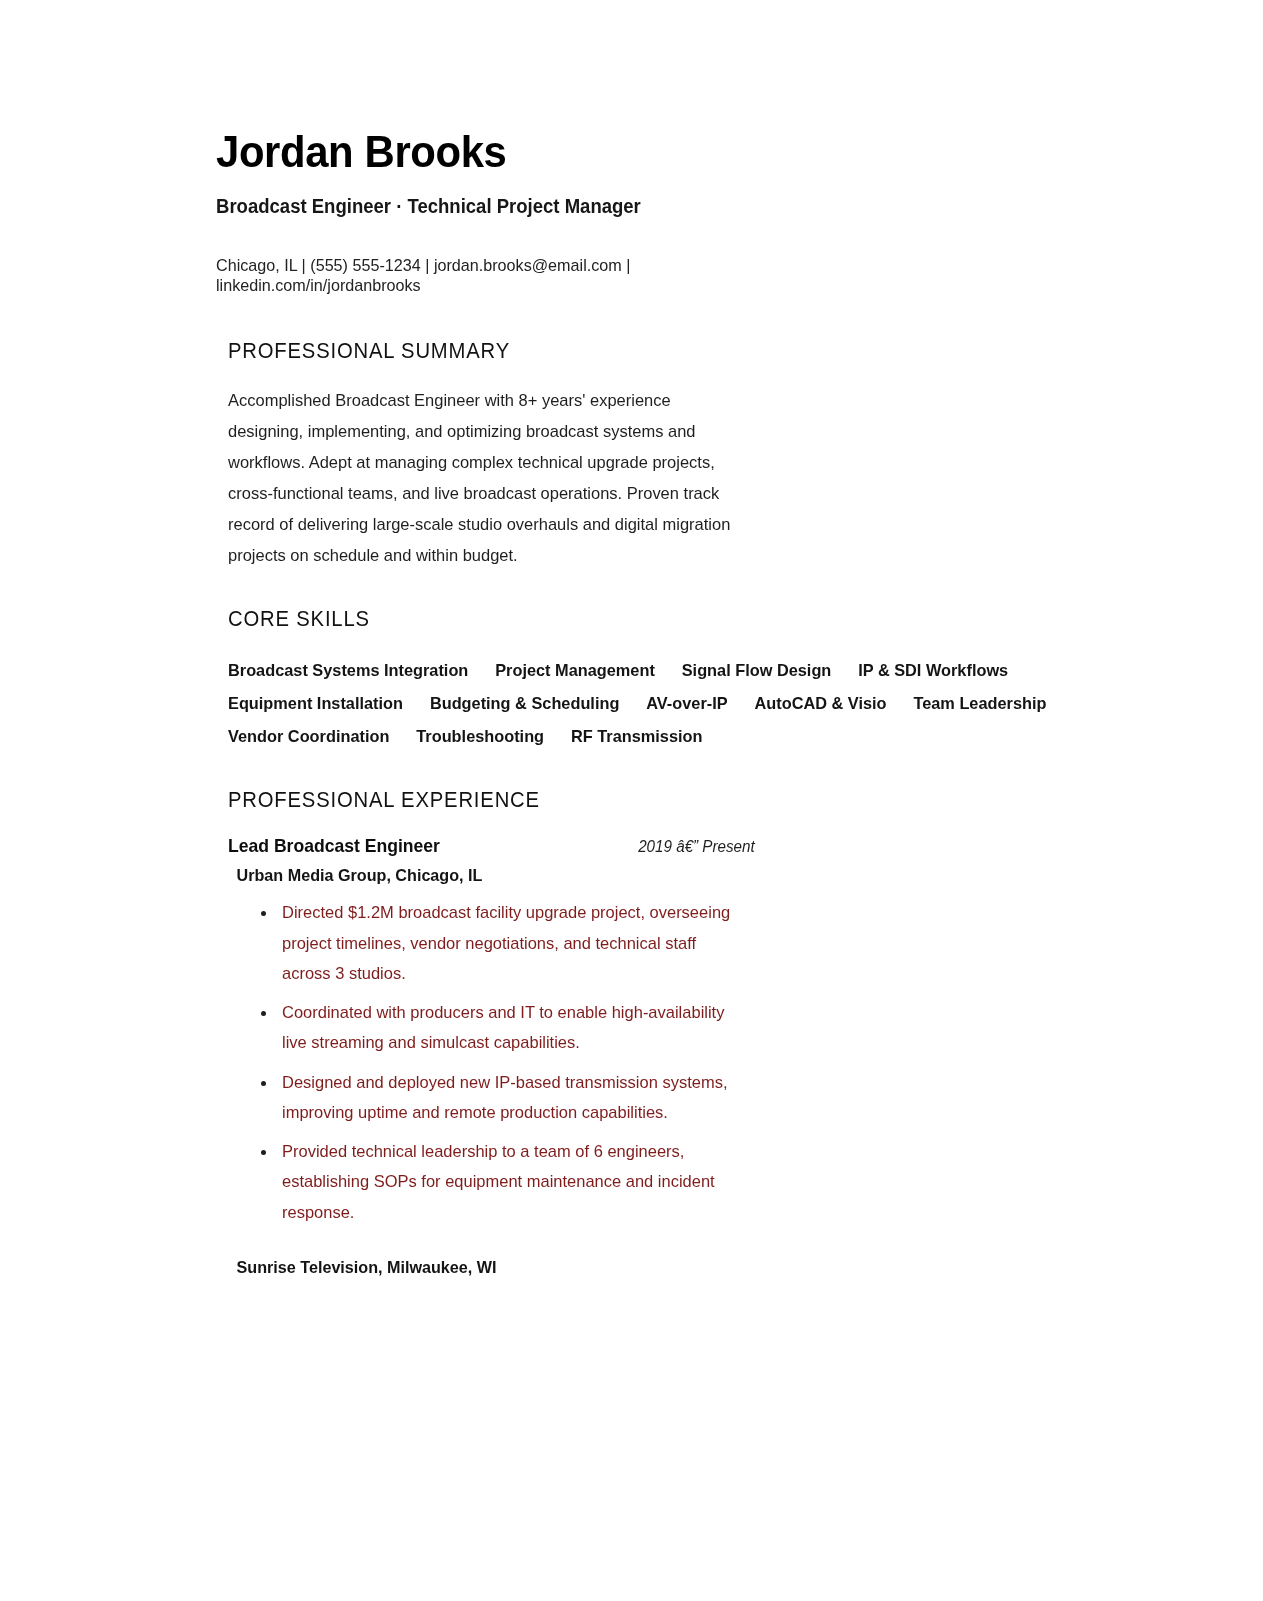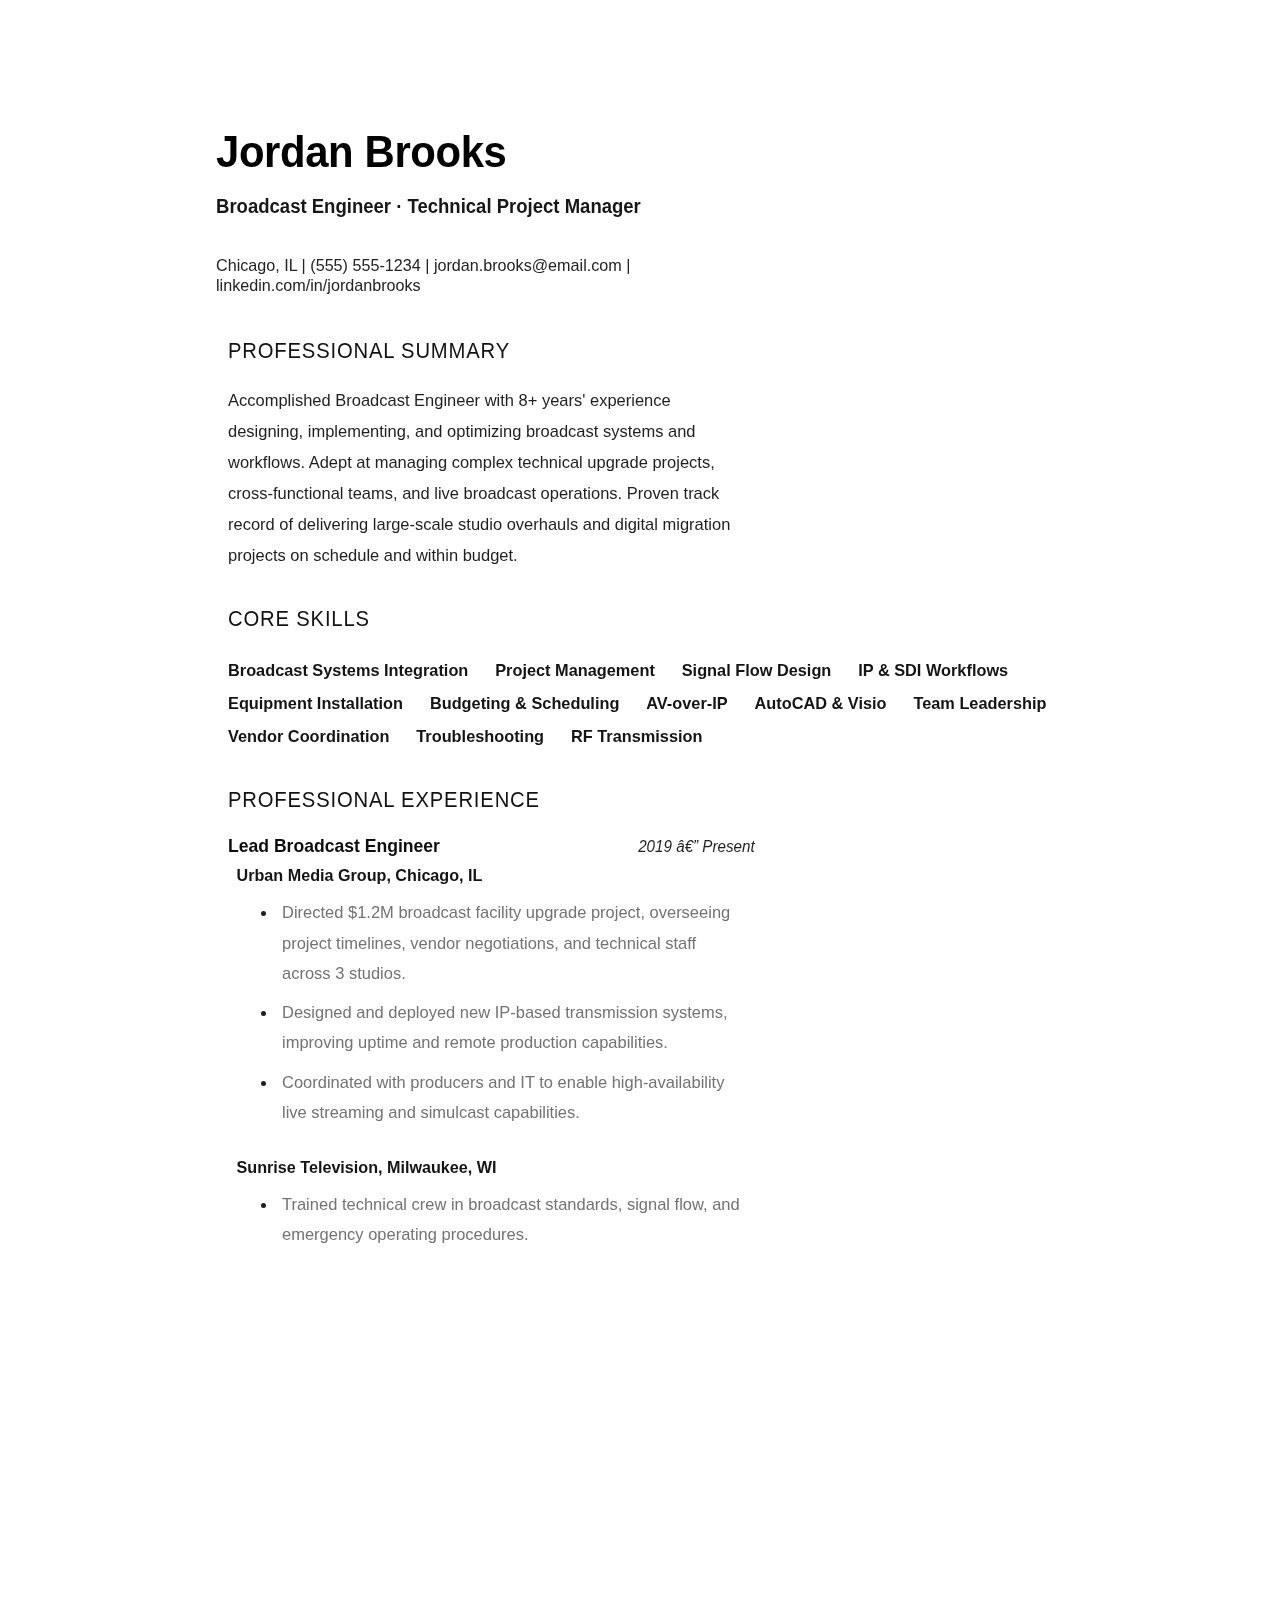--- a/index.html
+++ b/index.html
@@ -141,21 +141,21 @@
 
   ul.bullets {
     margin: 0;
     padding: 0 0 0 30px;
     list-style: none;
   }
   ul.bullets > li {
     position: relative;
     font-size: 17px;
     line-height: 1.78;
-    color: #737373;
+    color: #7f1d1d;
     margin-bottom: 9px;
     padding-left: 24px;
     max-width: 790px;
   }
   ul.bullets > li:last-child { margin-bottom: 0; }
   ul.bullets > li::before {
     content: "";
     position: absolute;
     left: 3px;
     top: 13px;
@@ -206,22 +206,23 @@
       <h2 class="section-title">PROFESSIONAL EXPERIENCE</h2>
 
       <div class="job">
         <div class="job-head">
           <div class="job-title">Lead Broadcast Engineer</div>
           <div class="job-dates">2019 â€” Present</div>
         </div>
         <div class="job-org">Urban Media Group, Chicago, IL</div>
         <ul class="bullets">
           <li><span class="bullet-text">Directed $1.2M broadcast facility upgrade project, overseeing project timelines, vendor negotiations, and technical staff across 3 studios.</span></li>
+          <li><span class="bullet-text">Coordinated with producers and IT to enable high-availability live streaming and simulcast capabilities.</span></li>
           <li><span class="bullet-text">Designed and deployed new IP-based transmission systems, improving uptime and remote production capabilities.</span></li>
-          <li><span class="bullet-text">Coordinated with producers and IT to enable high-availability live streaming and simulcast capabilities.</span></li>
+          <li><span class="bullet-text">Provided technical leadership to a team of 6 engineers, establishing SOPs for equipment maintenance and incident response.</span></li>
         </ul>
       </div>
 
       <div class="job">
         <div class="job-org">Sunrise Television, Milwaukee, WI</div>
         <ul class="bullets">
           <li><span class="bullet-text">Trained technical crew in broadcast standards, signal flow, and emergency operating procedures.</span></li>
         </ul>
       </div>
     </div>

